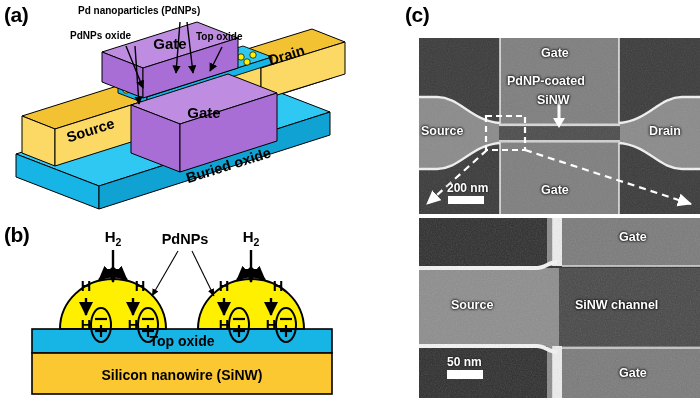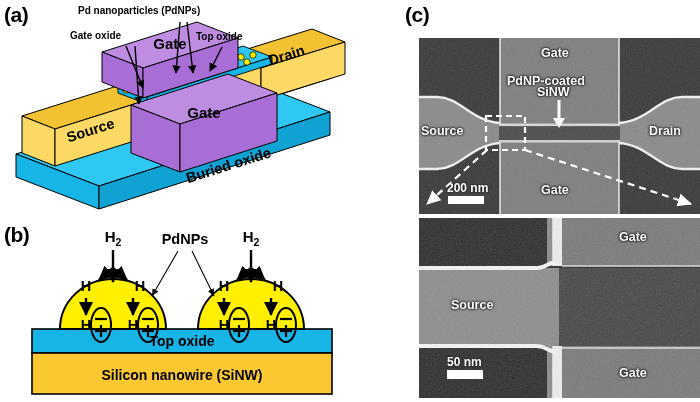--- a/index.html
+++ b/index.html
@@ -48,21 +48,21 @@
 </head>
 <body>
 
 <div class="figure">
 
   <div class="abs" id="panelA">
 
     <span class="abs panel-label" style="left:4px;top:4px;">(a)</span>
 
     <span class="abs cap" style="left:78px;top:6px;">Pd nanoparticles (PdNPs)</span>
-    <span class="abs cap" style="left:70px;top:31px;">Gate oxide</span>
+    <span class="abs cap" style="left:70px;top:31px;">PdNPs oxide</span>
     <span class="abs cap" style="left:196px;top:32px;">Top oxide</span>
 
     <svg width="400" height="218" viewBox="0 0 400 218">
       <defs>
         <marker id="arrHeadA" markerWidth="7" markerHeight="7" refX="5.4" refY="3" orient="auto">
           <path d="M0,0 L6,3 L0,6 z" fill="#000"></path>
         </marker>
       </defs>
 
       <polygon points="90,100 255,48 332,78 168,130" fill="#2FC8F2" stroke="#000" stroke-width="0.9"></polygon>
@@ -287,21 +287,21 @@
         </defs>
 
         <line x1="140" y1="62" x2="140" y2="84" stroke="#ffffff" stroke-width="3"></line>
         <path d="M134,80 L140,90 L146,80 z" fill="#ffffff"></path>
 
         <rect x="29" y="158" width="36" height="8" fill="#ffffff"></rect>
       </svg>
 
       <span class="sem-label" style="left:122px;top:8px;">Gate</span>
       <span class="sem-label" style="left:88px;top:36px;">PdNP-coated</span>
-      <span class="sem-label" style="left:118px;top:47px;">SiNW</span>
+      <span class="sem-label" style="left:118px;top:55px;">SiNW</span>
       <span class="sem-label" style="left:2px;top:86px;">Source</span>
       <span class="sem-label" style="left:230px;top:86px;">Drain</span>
       <span class="sem-label" style="left:122px;top:145px;">Gate</span>
       <span class="scalebar-text" style="position:absolute;left:28px;top:143px;">200 nm</span>
     </div>
 
     <div class="sem" id="semBot">
       <svg width="281" height="180" viewBox="0 0 281 180" style="display:block">
         <defs>
           <filter id="semGrainB" x="0" y="0" width="100%" height="100%">
@@ -335,18 +335,19 @@
         <line x1="143" y1="48" x2="281" y2="48" stroke="#d6d6d6" stroke-width="2.2" opacity="0.8"></line>
         <line x1="143" y1="130" x2="281" y2="130" stroke="#d6d6d6" stroke-width="2.2" opacity="0.8"></line>
 
         <rect x="0" y="0" width="281" height="180" filter="url(#semGrainB)" opacity="0.6"></rect>
 
         <rect x="28" y="152" width="36" height="9" fill="#ffffff"></rect>
       </svg>
 
       <span class="sem-label" style="left:200px;top:12px;">Gate</span>
       <span class="sem-label" style="left:32px;top:80px;">Source</span>
+      <span class="sem-label" style="left:156px;top:80px;">SiNW channel</span>
       <span class="sem-label" style="left:200px;top:148px;">Gate</span>
       <span class="scalebar-text" style="position:absolute;left:28px;top:137px;text-align:right;">50 nm</span>
     </div>
 
   </div>
 </div>
 
 </body></html>

